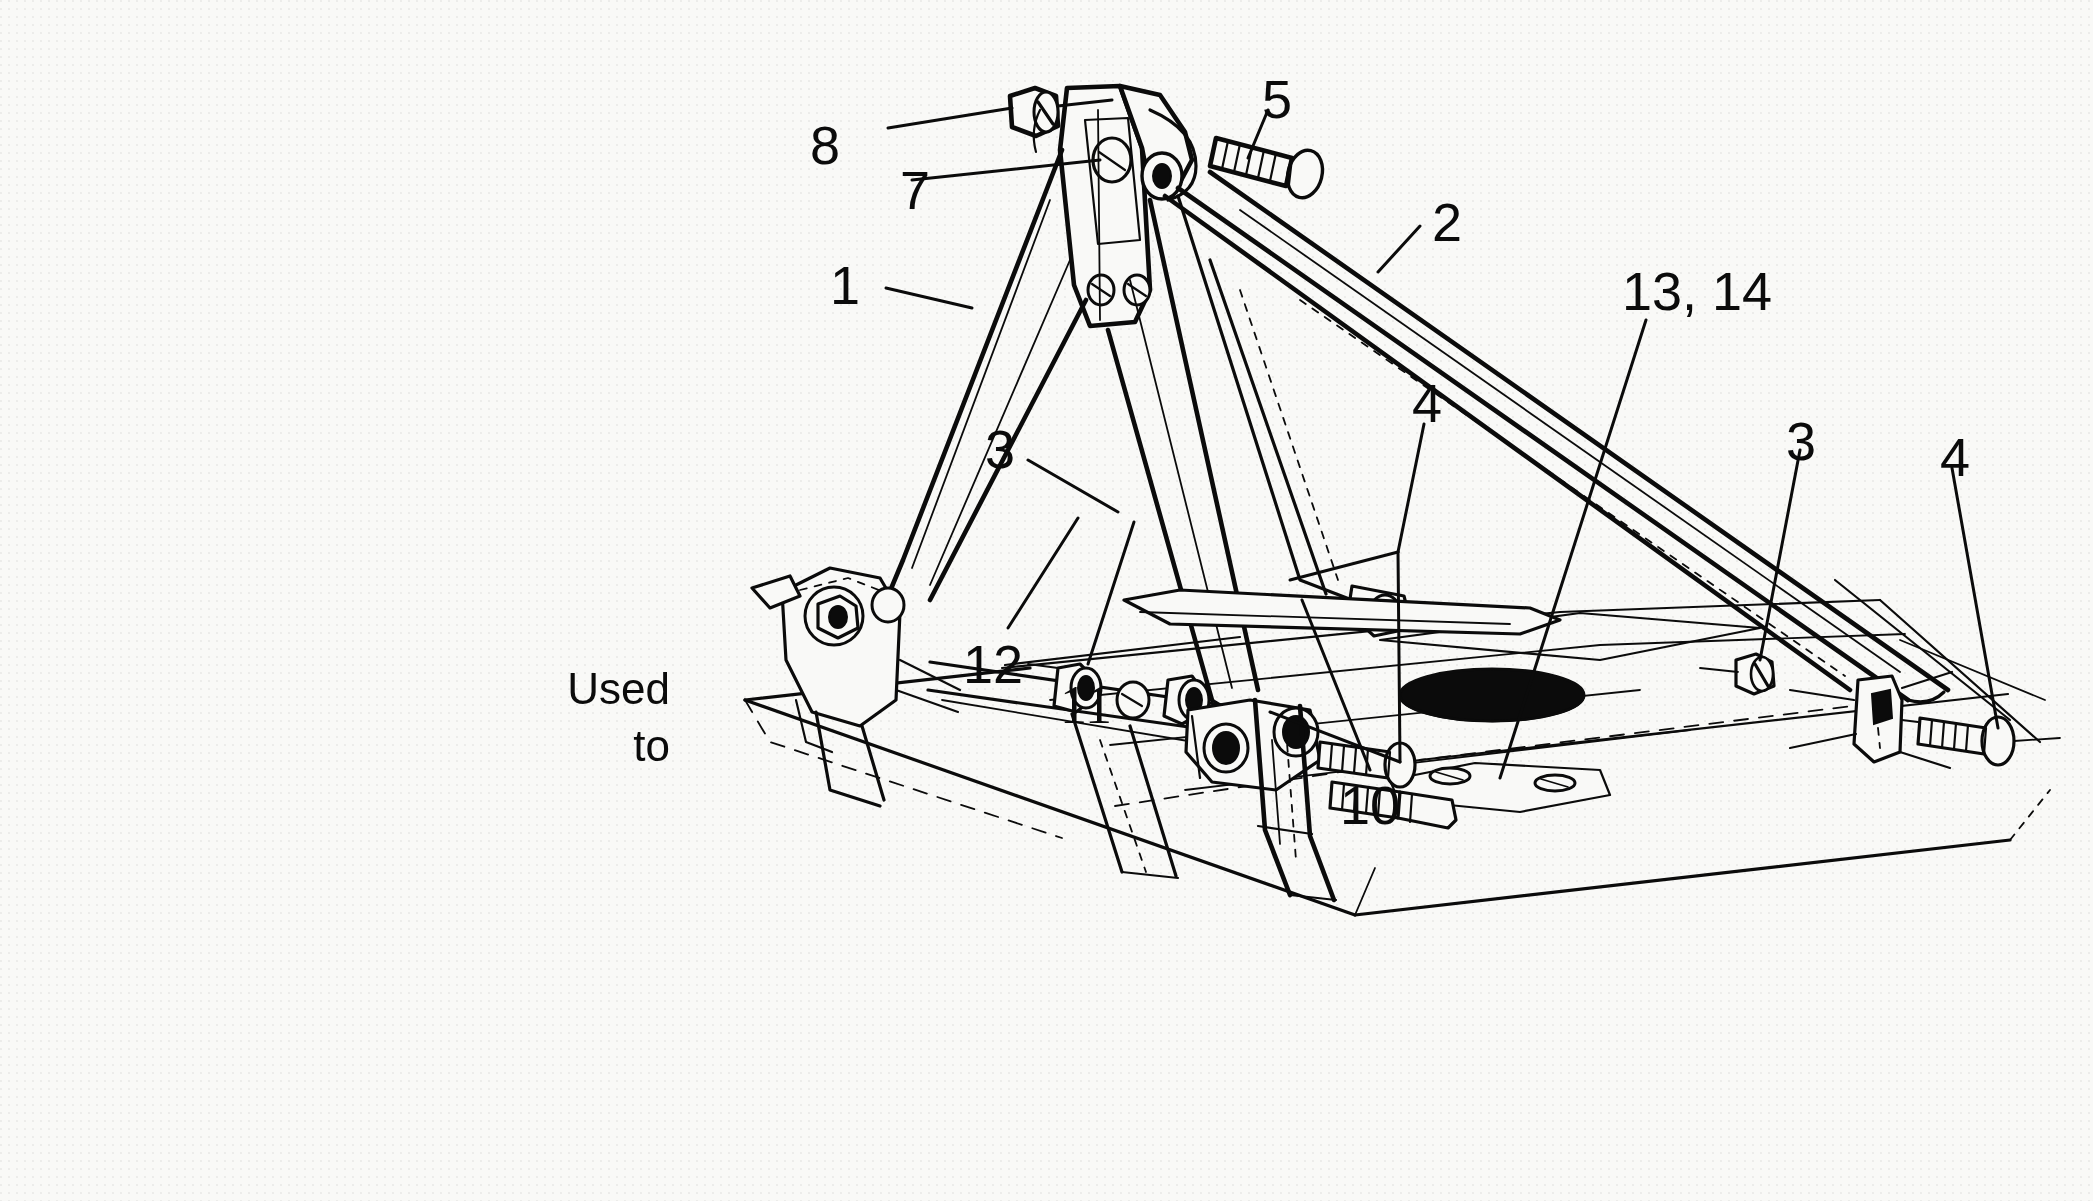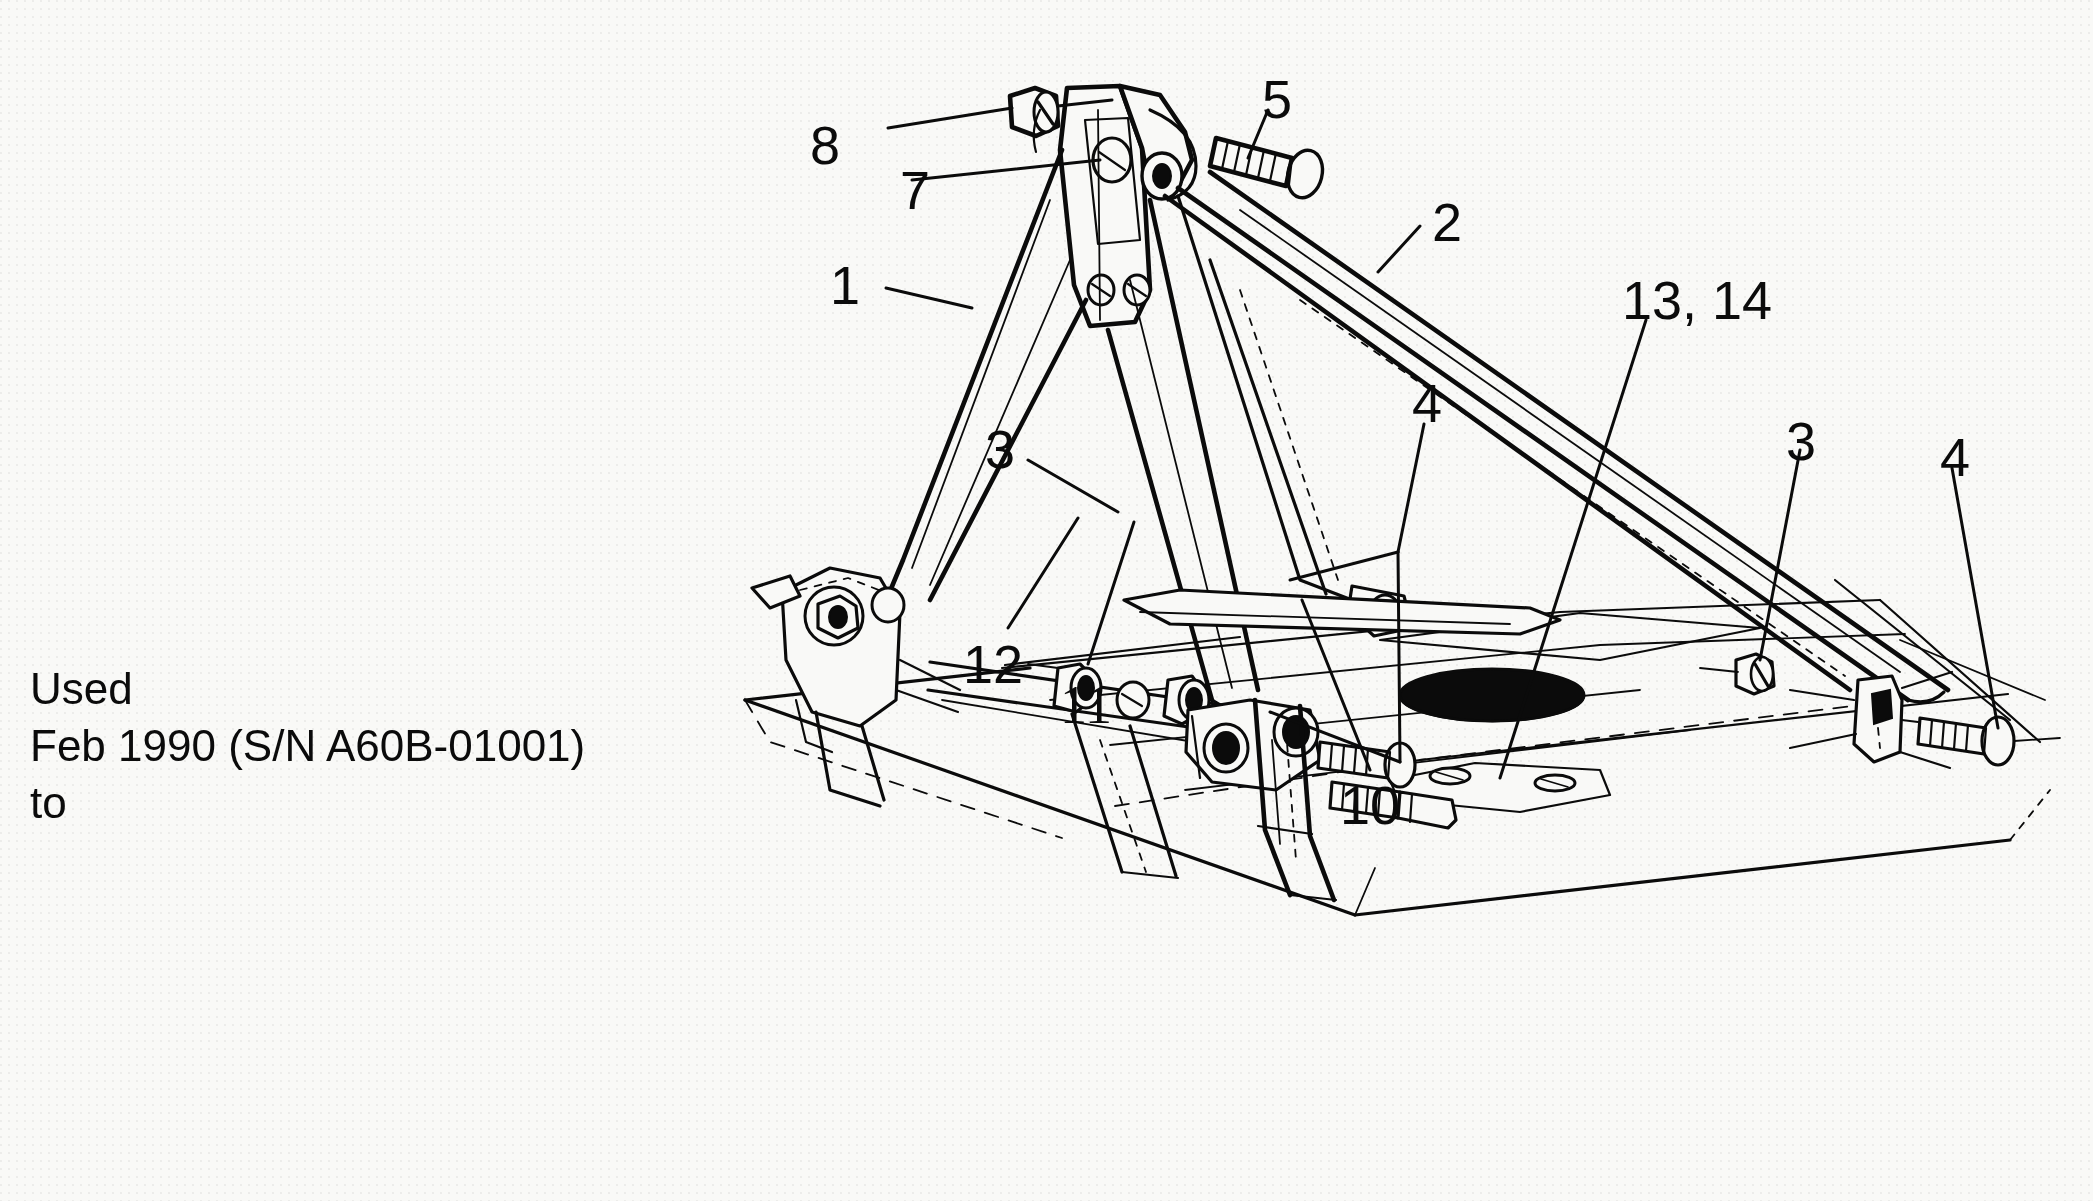--- a/index.html
+++ b/index.html
@@ -34,21 +34,21 @@
     font-size:54px;
     line-height:1;
     font-weight:400;
     white-space:nowrap;
     letter-spacing:0px;
   }
   #noteblock{
     position:absolute;
     left:30px;top:660px;
     width:640px;
-    text-align:left;
+    text-align:right;
     color:#0b0b0b;
     font-size:44px;
     line-height:1.30;
     white-space:nowrap;
   }
 </style>
 </head>
 <body>
 
 <div id="stage">
@@ -305,30 +305,29 @@
       <path class="leader" d="M1088,664 L1134,522"></path>
       <path class="leader" d="M1370,770 L1302,600"></path>
       <path class="leader" d="M1400,762 L1270,712"></path>
       <path class="leader" d="M1398,552 L1290,580"></path>
     </g>
 
   </svg>
 
   <div id="noteblock">
     <div>Used</div>
-    <div>Feb 1990 (S/N A60B-01001)</div>
     <div>to</div>
   </div>
 
   <div class="callout" style="left:810px;  top:118px;">8</div>
   <div class="callout" style="left:1262px; top:72px;">5</div>
   <div class="callout" style="left:900px;  top:163px;">7</div>
   <div class="callout" style="left:1432px; top:195px;">2</div>
   <div class="callout" style="left:830px;  top:258px;">1</div>
-  <div class="callout" style="left:1622px; top:273px;">13, 14</div>
+  <div class="callout" style="left:1622px; top:264px;">13, 14</div>
   <div class="callout" style="left:1412px; top:376px;">4</div>
   <div class="callout" style="left:985px;  top:422px;">3</div>
   <div class="callout" style="left:1786px; top:414px;">3</div>
   <div class="callout" style="left:1940px; top:430px;">4</div>
   <div class="callout" style="left:963px;  top:637px;text-align:center;">12</div>
   <div class="callout" style="left:1060px; top:678px;font-family:Liberation Serif, serif;">11</div>
   <div class="callout" style="left:1340px; top:778px;">10</div>
 
 </div>
 

